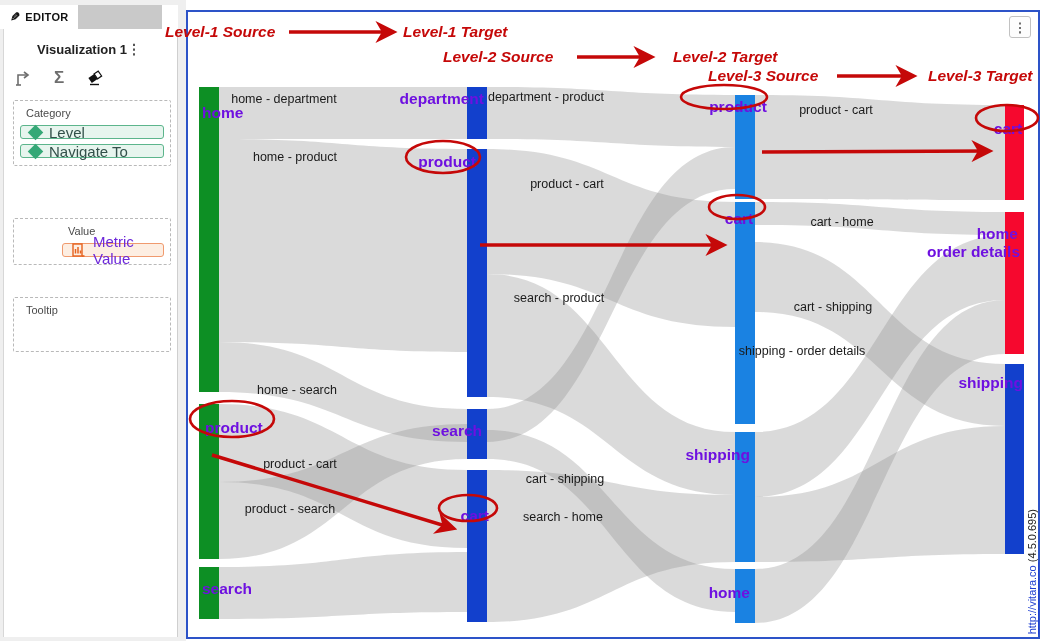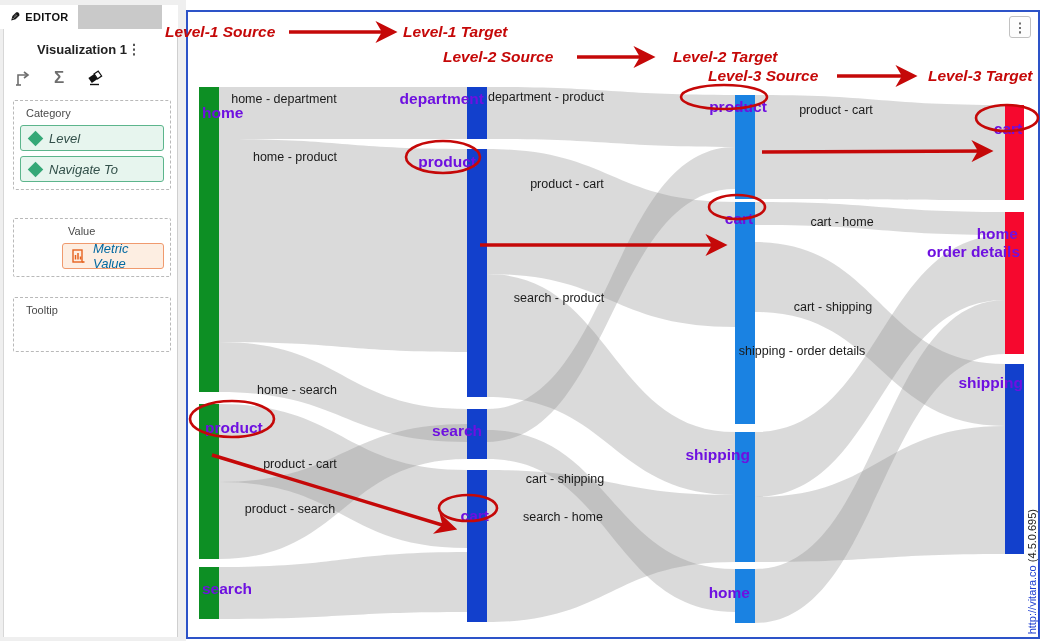--- a/index.html
+++ b/index.html
@@ -20,25 +20,25 @@
   .viz-row { position:absolute; left:6px; top:10px; width:158px; height:20px;
     display:flex; justify-content:center; align-items:center; }
   .viz-title { font-size:13px; font-weight:bold; color:#222; }
   .kebab { color:#555; font-size:14px; font-weight:bold; line-height:1; cursor:pointer; }
   .toolbar { position:absolute; left:9px; top:38px; height:22px; display:flex; gap:16px; align-items:center; }
   .tb-icon { width:20px; height:20px; display:flex; align-items:center; justify-content:center; }
   .sigma { font-size:17px; color:#6e6e6e; font-weight:bold; }
   .zonebox { position:absolute; left:9px; width:158px; border:1.5px dashed #b9b9b9;
     border-radius:2px; background:#ffffff; padding:5px 6px 7px 6px; }
   .zone-label { font-size:11px; color:#4a4a4a; margin:1px 0 6px 6px; }
-  .pill { width:100%; height:26px; border-radius:3px; display:flex; align-items:center;
-    gap:8px; padding-left:9px; font-size:13px; margin-bottom:5px; cursor:pointer;font-style:italic; }
+  .pill { width:100%; height:14px; border-radius:3px; display:flex; align-items:center;
+    gap:8px; padding-left:9px; font-size:15px; margin-bottom:5px; cursor:pointer; }
   .pill:last-child { margin-bottom:0; }
   .pill.green { background:#e7f5ee; border:1px solid #5cb58c; color:#33504a; }
-  .pill.orange { background:#fdeee2; border:1px solid #f09a6e; color:#0369a1; }
+  .pill.orange { background:#fdeee2; border:1px solid #f09a6e; color:#6d28d9; }
   .diamond { width:11px; height:11px; background:#35a877; transform:rotate(45deg); flex:0 0 11px; }
 
   
   .chart-panel { position:absolute; left:186px; top:10px; width:854px; height:629px;
     background:#ffffff; border:2px solid #2d53c8; }
   .chart-kebab { position:absolute; top:4px; right:7px; width:22px; height:22px;
     border:1px solid #c2c2c2; border-radius:3px; background:#fdfdfd; color:#666;
     font-size:13px; font-weight:bold; display:flex; align-items:center; justify-content:center; cursor:pointer; }
   #sankey-svg { position:absolute; left:0; top:0; }
   .vendor { position:absolute; right:0px; bottom:3px; writing-mode:vertical-rl;

